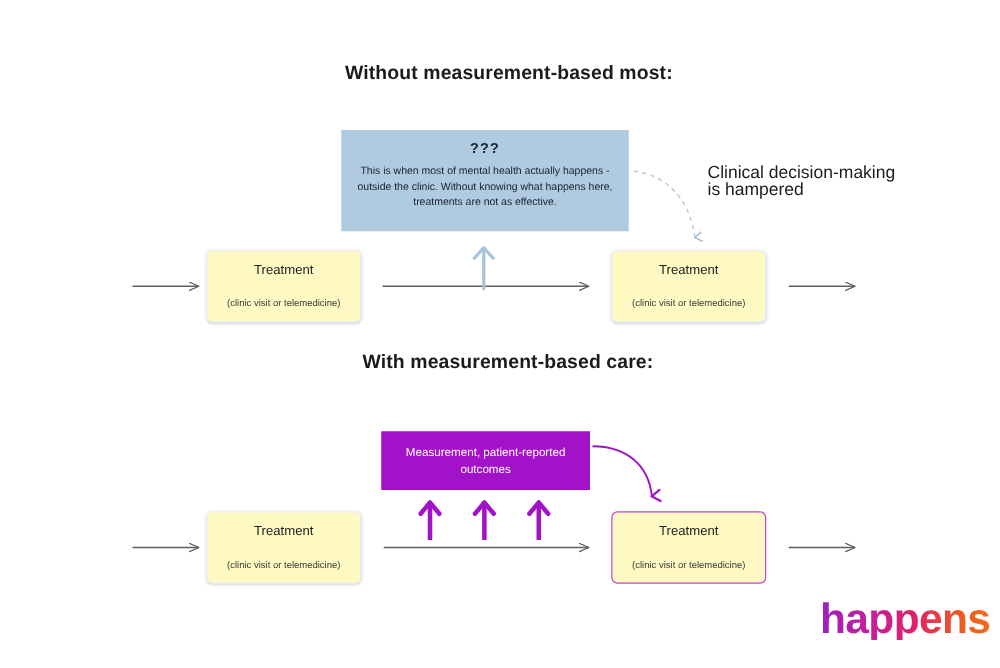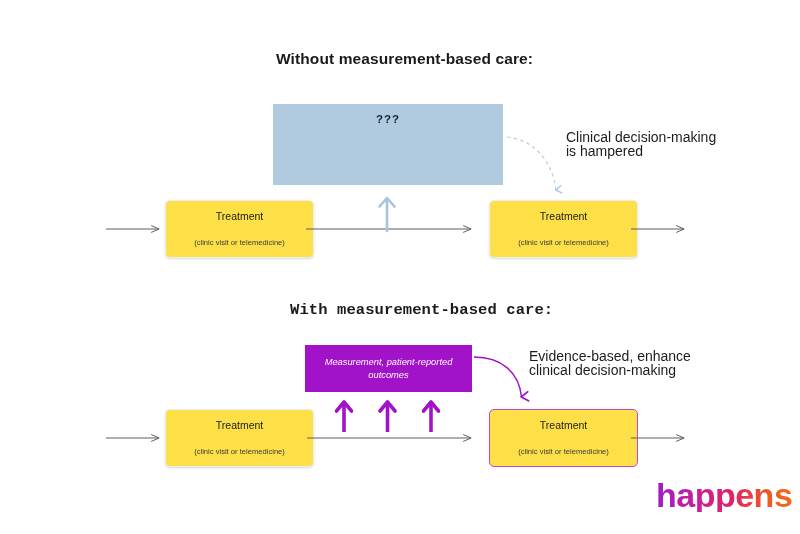--- a/index.html
+++ b/index.html
@@ -23,28 +23,28 @@
 
   
   .section-title {
     font-size: 15.5px;
     font-weight: 600;
     color: #1b1b1b;
     letter-spacing: 0.1px;
     white-space: nowrap;
   }
   #title-without { left: 276px; top: 50px; }
-  #title-with    { left: 290px; top: 301px; font-family: Liberation Mono, monospace; }
+  #title-with    { left: 290px; top: 281px; }
 
   
   .treatment-box {
-    width: 149px;
+    width: 124px;
     height: 58px;
     border-radius: 5px;
-    background: #fde047;
+    background: #fef9c3;
     border: 1px solid #eceef0;
     box-shadow: 0 1px 3px rgba(20,30,50,0.12), 0 1px 1px rgba(20,30,50,0.06);
     display: flex;
     flex-direction: column;
     align-items: center;
     justify-content: center;
     box-sizing: border-box;
   }
   .treatment-box.highlight {
     border: 1.6px solid #c048d8;
@@ -101,21 +101,20 @@
   
   #measurement-box {
     left: 305px;
     top: 345px;
     width: 167px;
     height: 47px;
     background: #a112c8;
     display: flex;
     align-items: center;
     justify-content: center;
-    font-style: italic;
   }
   #measurement-box .mb-text {
     font-size: 9.3px;
     line-height: 13px;
     color: #ffffff;
     text-align: center;
     width: 152px;
   }
 
   
@@ -149,24 +148,25 @@
     background-clip: text;
     color: transparent;
     -webkit-text-fill-color: transparent;
   }
 </style>
 </head>
 <body>
 
 <div class="stage">
 
-  <div class="abs section-title" id="title-without">Without measurement-based care:</div>
+  <div class="abs section-title" id="title-without">Without measurement-based most:</div>
 
   <div class="abs" id="unknown-box">
     <div class="qmarks">???</div>
+    <div class="body">This is when most of mental health actually happens - outside the clinic. Without knowing what happens here, treatments are not as effective.</div>
   </div>
 
   <div class="abs annotation" id="ann-hampered">Clinical decision-making
 is hampered</div>
 
   <div class="abs treatment-box" id="tbox-1">
     <div class="tb-title">Treatment</div>
     <div class="tb-sub">(clinic visit or telemedicine)</div>
   </div>
 
@@ -174,22 +174,20 @@
     <div class="tb-title">Treatment</div>
     <div class="tb-sub">(clinic visit or telemedicine)</div>
   </div>
 
   <div class="abs section-title" id="title-with">With measurement-based care:</div>
 
   <div class="abs" id="measurement-box">
     <div class="mb-text">Measurement, patient-reported outcomes</div>
   </div>
 
-  <div class="abs annotation" id="ann-evidence">Evidence-based, enhance
-clinical decision-making</div>
 
   <div class="abs treatment-box" id="tbox-3">
     <div class="tb-title">Treatment</div>
     <div class="tb-sub">(clinic visit or telemedicine)</div>
   </div>
 
   <div class="abs treatment-box highlight" id="tbox-4">
     <div class="tb-title">Treatment</div>
     <div class="tb-sub">(clinic visit or telemedicine)</div>
   </div>

